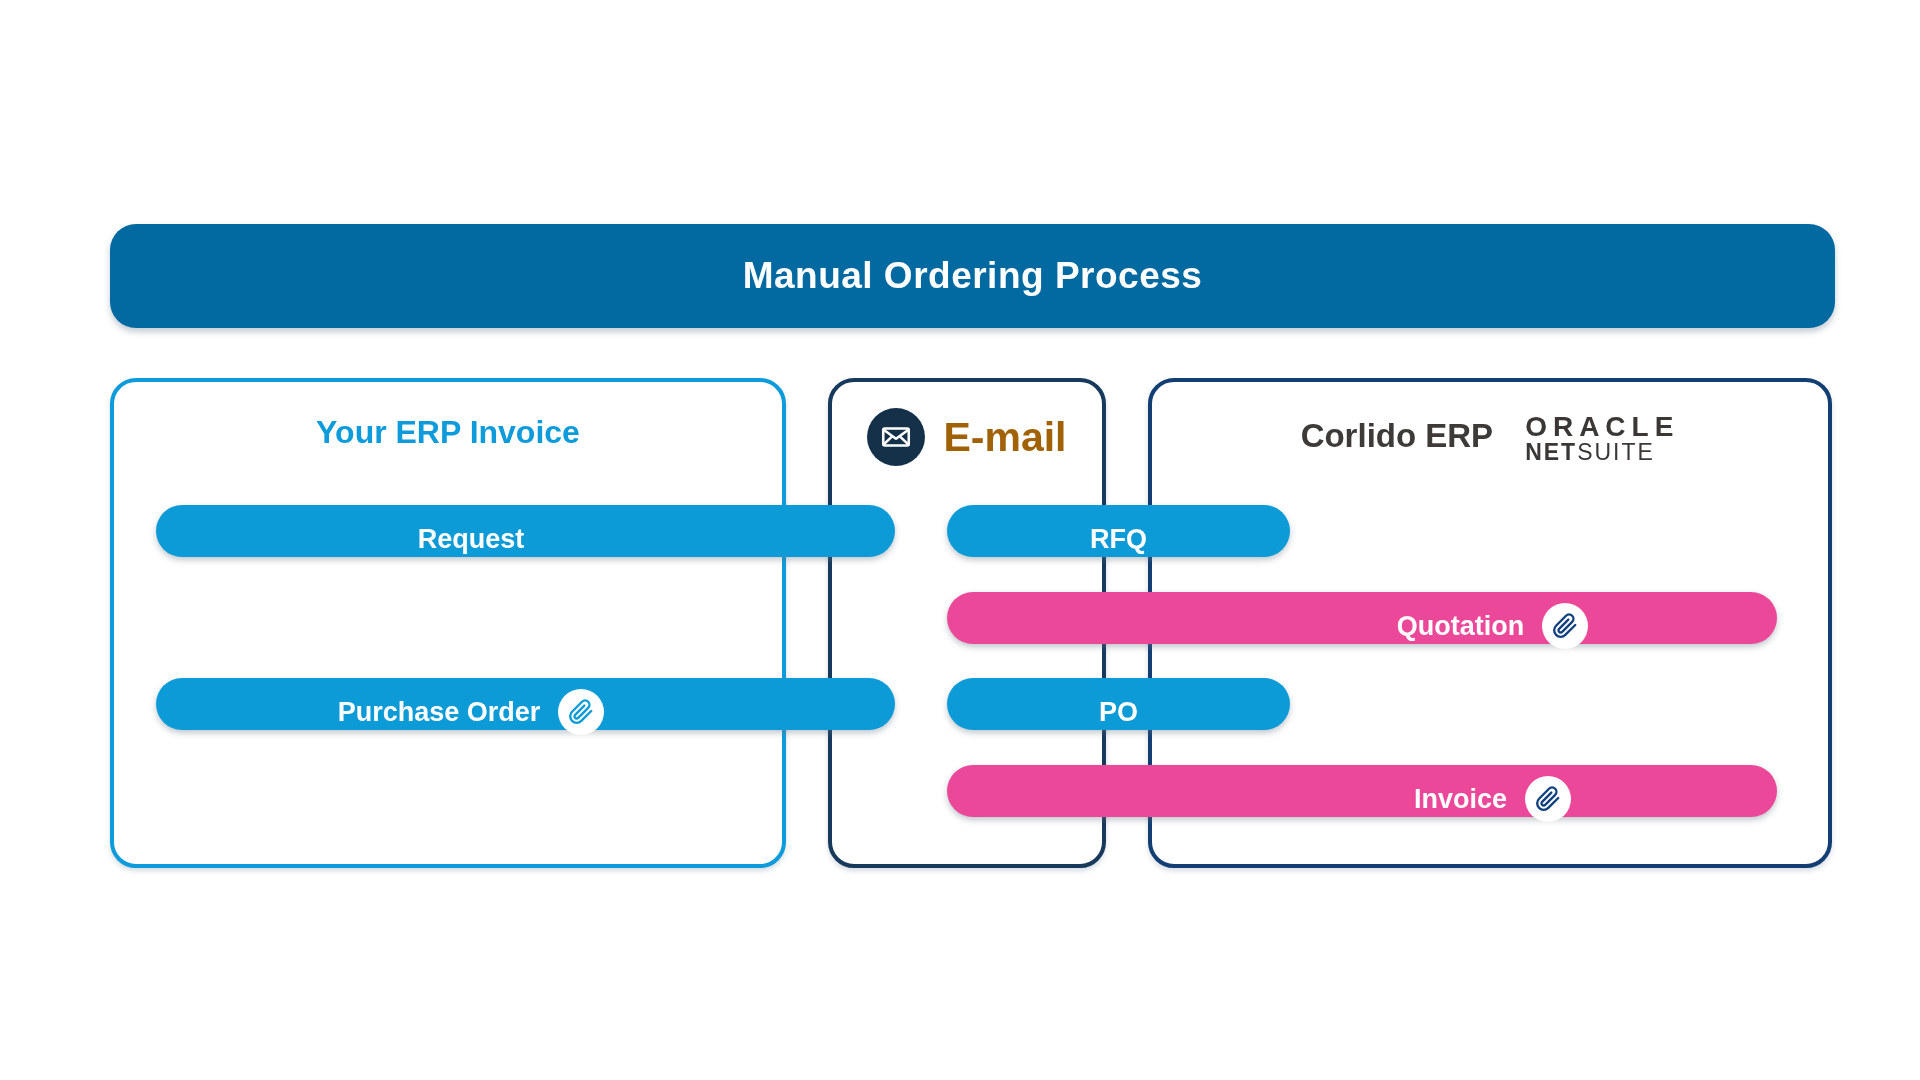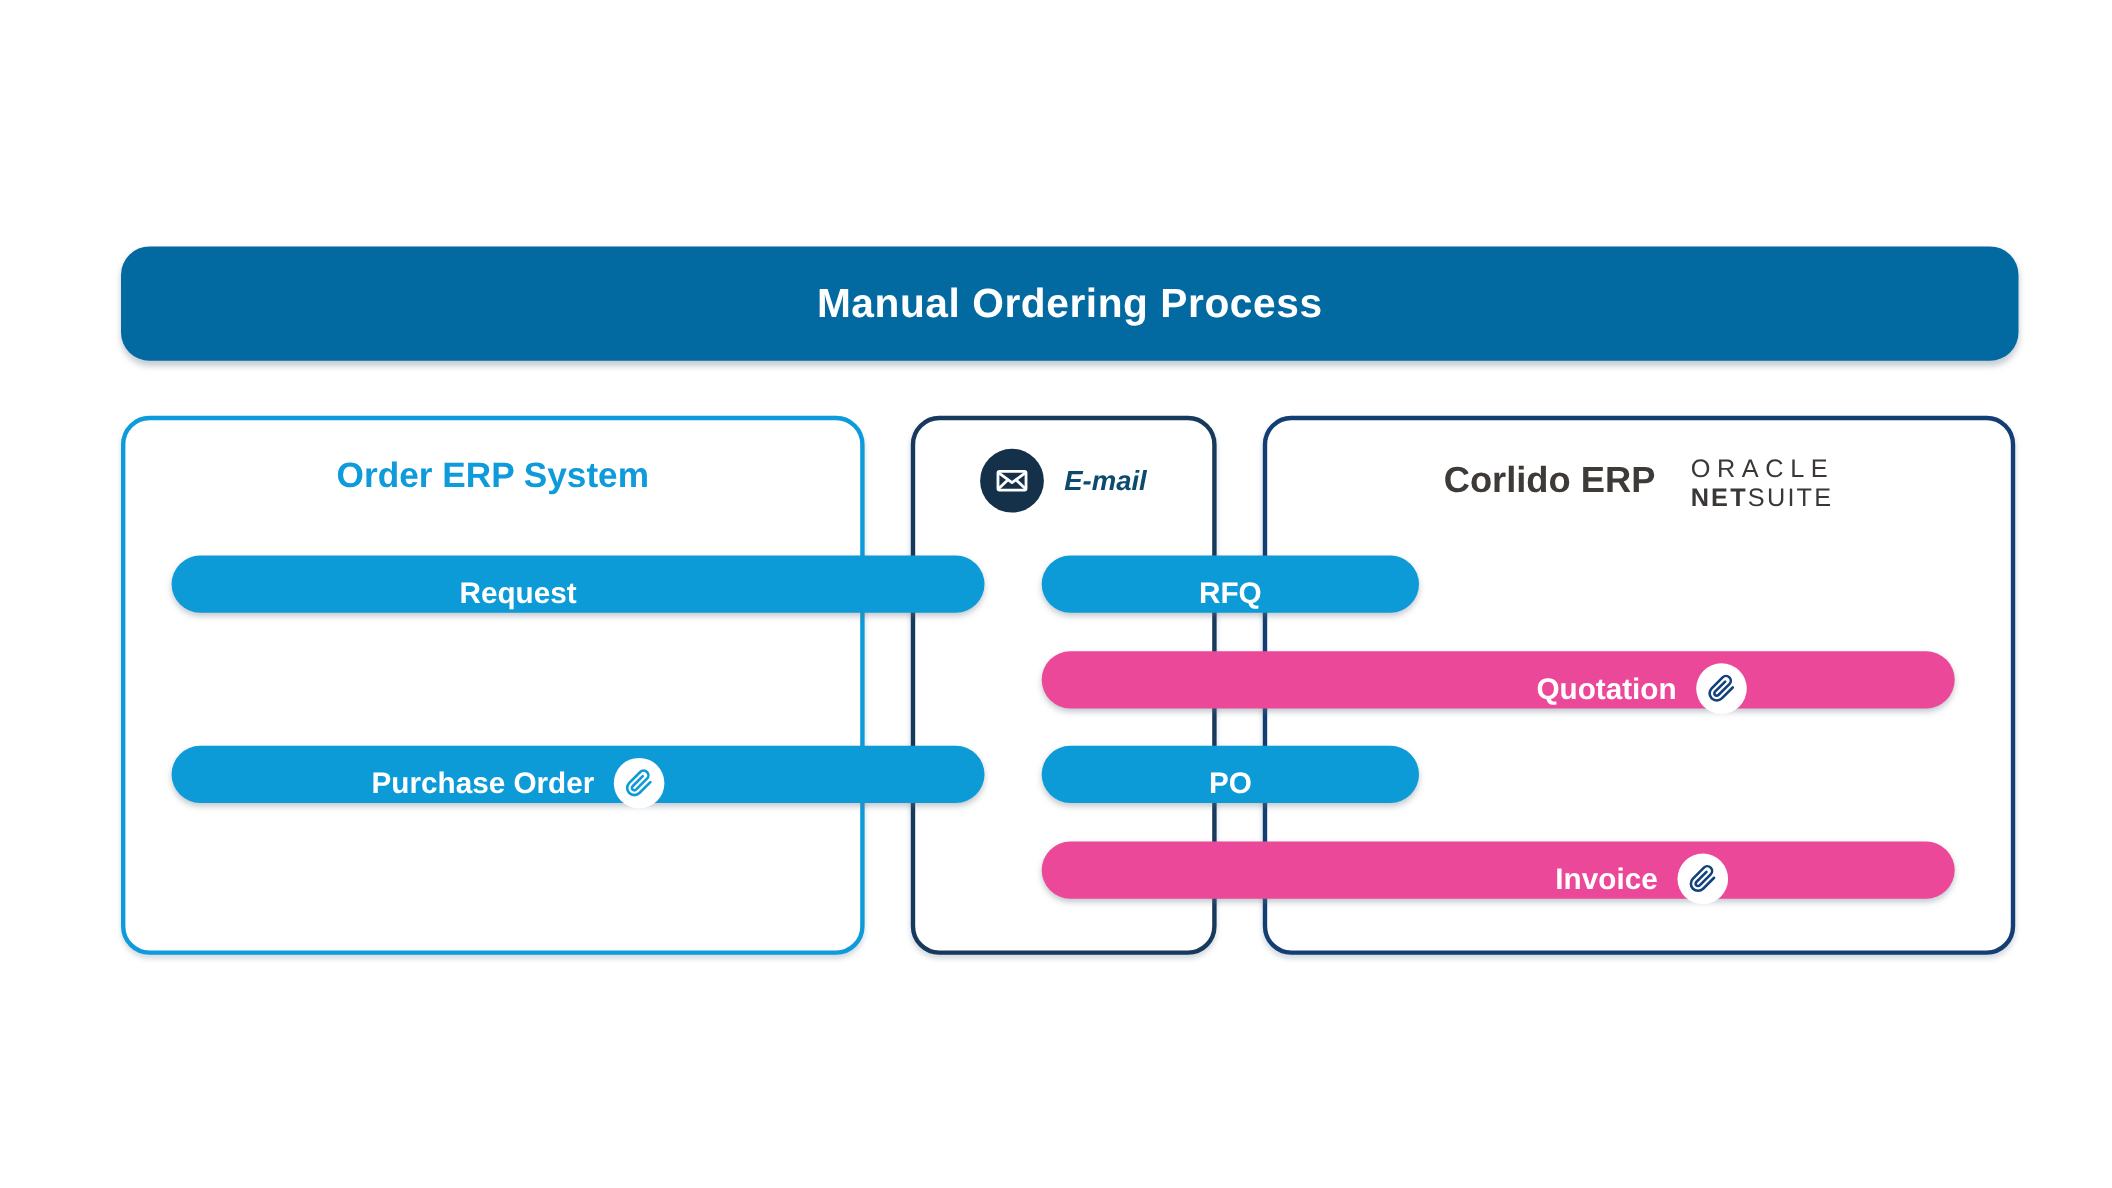--- a/index.html
+++ b/index.html
@@ -21,27 +21,27 @@
   .panel-email  { left:828px;  width:278px; border:4px solid #16395C; }
   .panel-corlido{ left:1148px; width:684px; border:4px solid #123E74; }
 
   .panel-title-erp { left:110px; top:414px; width:676px; text-align:center;
     color:#0E9BDB; font-size:32px; font-weight:bold; z-index:3; }
 
   .email-head { left:828px; top:408px; width:278px; display:flex;
     align-items:center; justify-content:center; gap:18px; z-index:3; }
   .email-icon-circle { width:58px; height:58px; border-radius:50%;
     background:#15314A; display:flex; align-items:center; justify-content:center; }
-  .email-head .label { color:#0c4a6e; font-size:25px; font-weight:bold;font-style:italic; }
+  .email-head .label { color:#a16207; font-size:41px; font-weight:bold; }
 
   .corlido-head { left:1148px; top:410px; width:684px; display:flex;
     align-items:flex-start; justify-content:center; gap:32px; z-index:3; }
   .corlido-head .label { color:#3E3A37; font-size:33px; font-weight:bold; line-height:52px; }
   .ns-logo { display:flex; flex-direction:column; padding-top:3px; }
-  .ns-line1 { color:#3B3735; font-size:23px; font-weight:normal;
+  .ns-line1 { color:#3B3735; font-size:28px; font-weight:bold;
     letter-spacing:6px; line-height:27px; }
   .ns-line2 { color:#3B3735; font-size:23px; font-weight:normal;
     letter-spacing:2px; line-height:25px; }
   .ns-line2 b { font-weight:bold; }
 
   
   .bar { height:52px; border-radius:26px; z-index:5;
     box-shadow:0 3px 6px rgba(100,115,130,.40); }
   .bar.light { background:#0D9BD8; }
   .bar.dark  { background:#ec4899; }
@@ -67,21 +67,21 @@
 <body>
 
 <div class="abs header-bar">
   <span>Manual Ordering Process</span>
 </div>
 
 <div class="abs panel panel-erp"></div>
 <div class="abs panel panel-email"></div>
 <div class="abs panel panel-corlido"></div>
 
-<div class="abs panel-title-erp">Order ERP System</div>
+<div class="abs panel-title-erp">Your ERP Invoice</div>
 
 <div class="abs email-head">
   <span class="email-icon-circle">
     <svg width="34" height="34" viewBox="0 0 24 24" fill="none" stroke="#ffffff" stroke-width="1.8" stroke-linecap="round" stroke-linejoin="round">
       <rect x="3" y="6" width="18" height="12" rx="1"></rect>
       <path d="M3.5 7 L12 13.2 L20.5 7"></path>
       <path d="M3.5 17 L9.3 11.6"></path>
       <path d="M20.5 17 L14.7 11.6"></path>
     </svg>
   </span>

